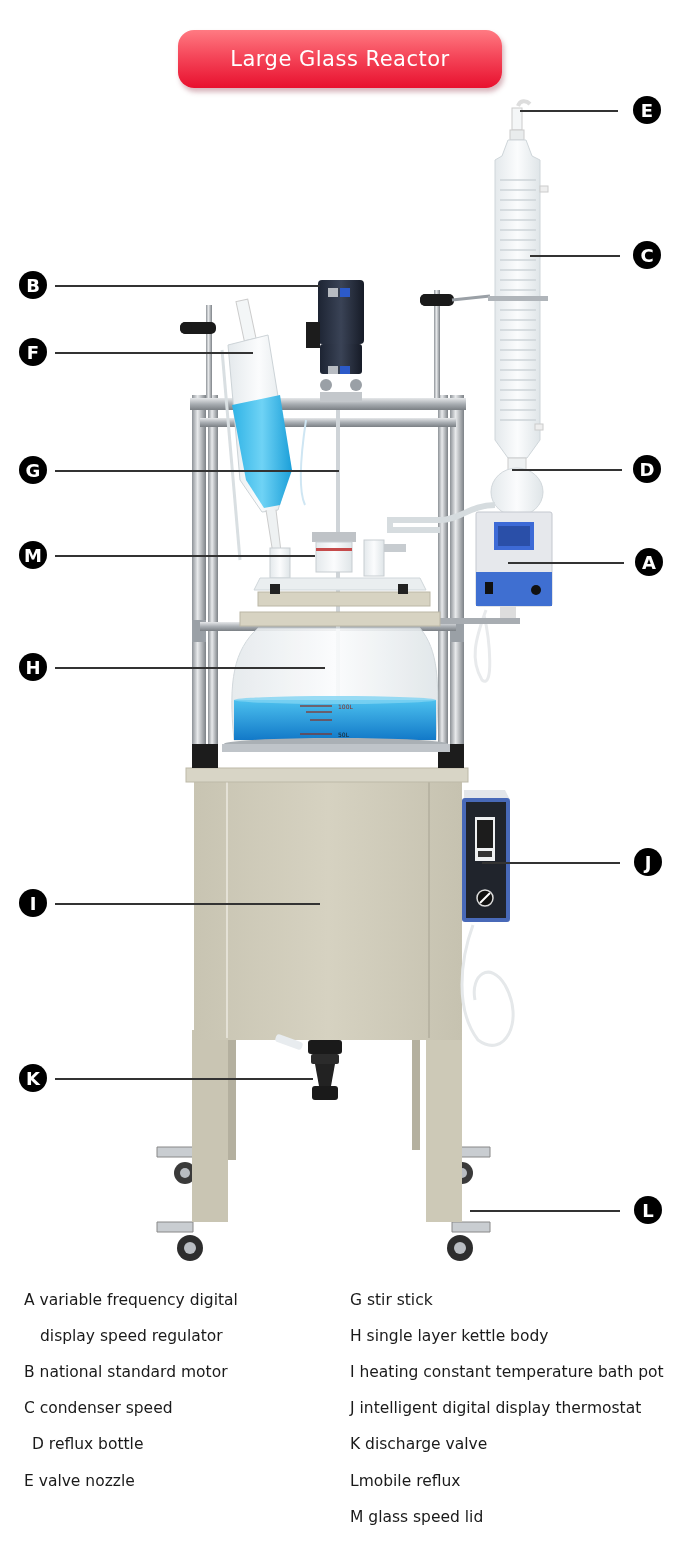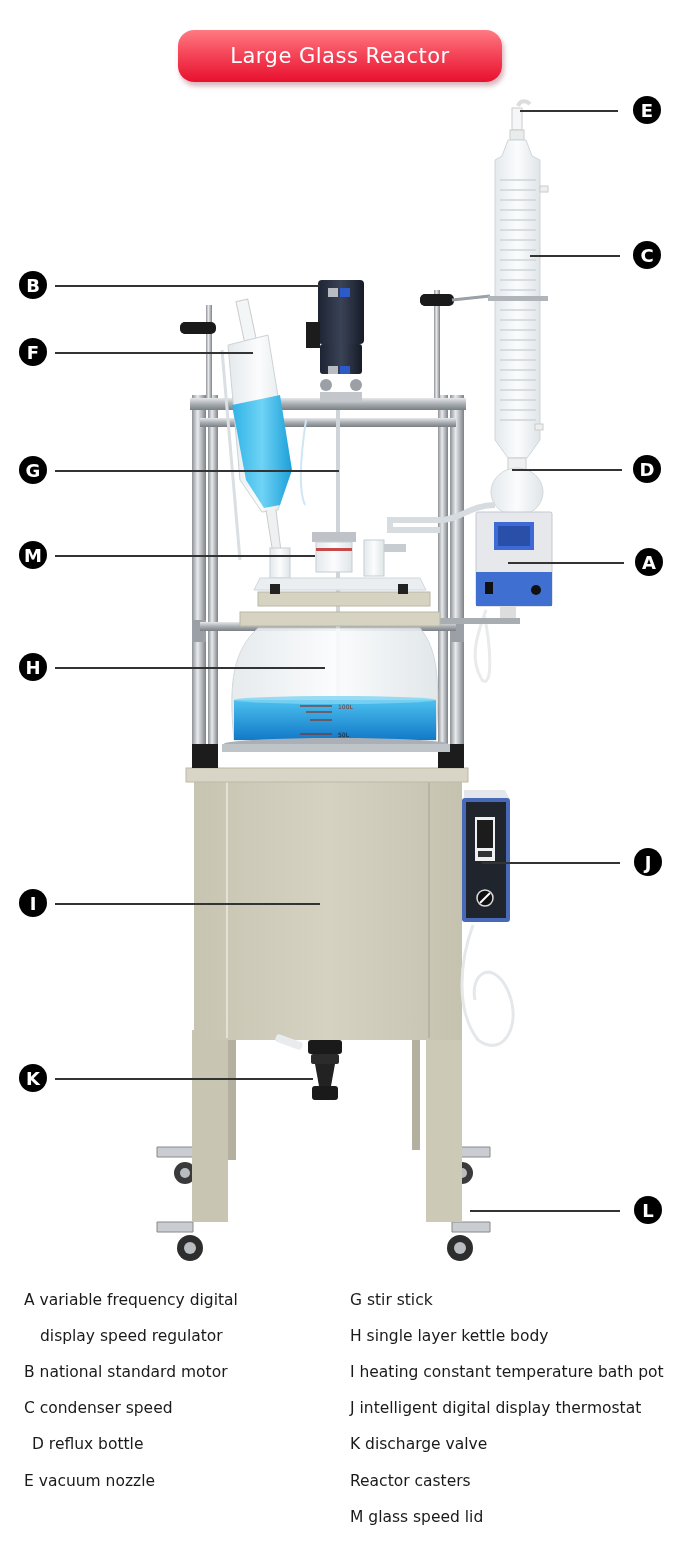--- a/index.html
+++ b/index.html
@@ -1,21 +1,21 @@
 <!DOCTYPE html>
 <html><head>
 <meta charset="utf-8">
 <style>
   * { box-sizing: border-box; margin: 0; padding: 0; }
   html, body { width: 680px; height: 1542px; background: #ffffff; overflow: hidden; }
   body { position: relative; font-family: "DejaVu Sans", "Liberation Sans", sans-serif; color: #222; }
 
   
   .title-banner {
-    position: absolute; left: 178px; top: 30px; width: 324px; height: 52px;
+    position: absolute; left: 178px; top: 30px; width: 324px; height: 58px;
     border-radius: 16px;
     background: linear-gradient(180deg, #ff7a82 0%, #f5475a 45%, #e8102e 100%);
     box-shadow: 2px 4px 5px rgba(140,40,60,0.35);
     display: flex; align-items: center; justify-content: center;
   }
   .title-banner span { color: #fff; font-size: 21px; letter-spacing: 0.5px; font-family: "DejaVu Sans", sans-serif; }
 
   
   .marker {
     position: absolute; width: 28px; height: 28px; border-radius: 50%;
@@ -290,22 +290,22 @@
 <div class="marker" style="left:634px; top:1196px;">
     <span>L</span>
   </div>
 
 <div class="legend">
   <div class="legend-item" style="left:24px; top:8px;">A variable frequency digital</div>
   <div class="legend-item" style="left:40px; top:44px;">display speed regulator</div>
   <div class="legend-item" style="left:24px; top:80px;">B national standard motor</div>
   <div class="legend-item" style="left:24px; top:116px;">C condenser speed</div>
   <div class="legend-item" style="left:32px; top:152px;">D reflux bottle</div>
-  <div class="legend-item" style="left:24px; top:189px;">E vacuum nozzle</div>
+  <div class="legend-item" style="left:24px; top:189px;">E valve nozzle</div>
 
   <div class="legend-item" style="left:350px; top:8px;">G stir stick</div>
   <div class="legend-item" style="left:350px; top:44px;">H single layer kettle body</div>
   <div class="legend-item" style="left:350px; top:80px;">I heating constant temperature bath pot</div>
   <div class="legend-item" style="left:350px; top:116px;">J intelligent digital display thermostat</div>
   <div class="legend-item" style="left:350px; top:152px;">K discharge valve</div>
-  <div class="legend-item" style="left:350px; top:189px;">Reactor casters</div>
+  <div class="legend-item" style="left:350px; top:189px;">Lmobile reflux</div>
   <div class="legend-item" style="left:350px; top:225px;">M glass speed lid</div>
 </div>
 
 </body></html>

